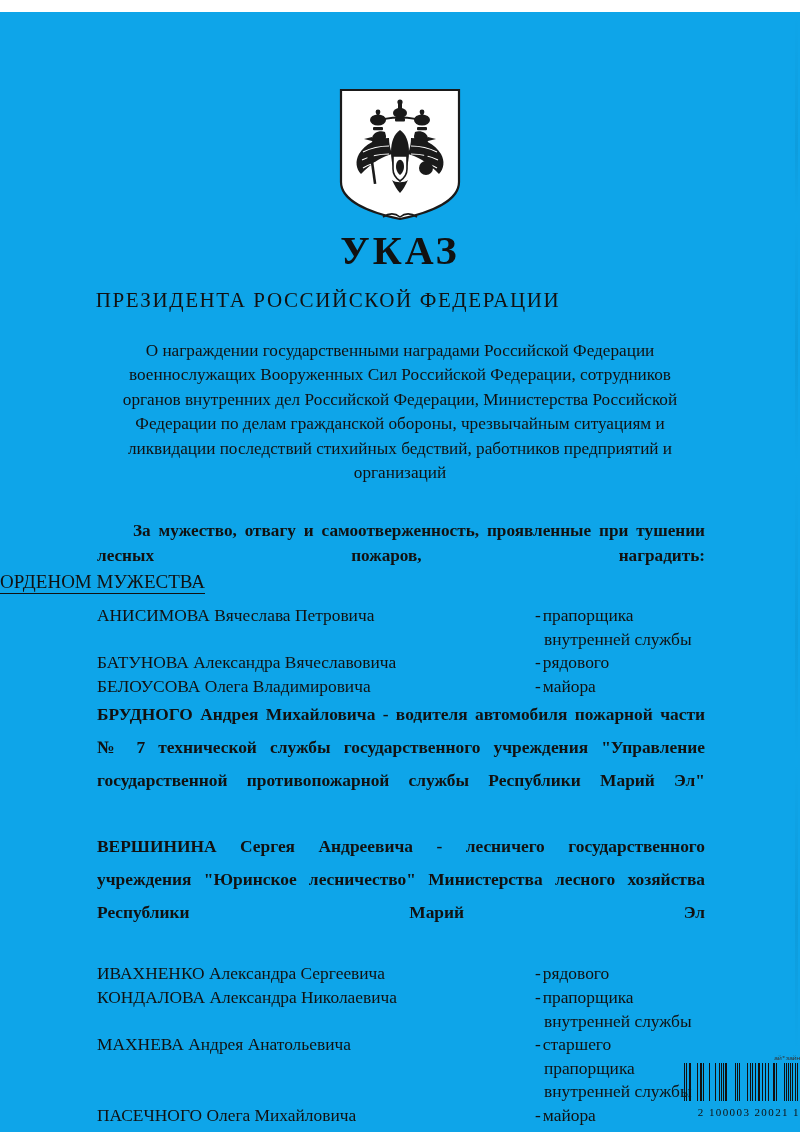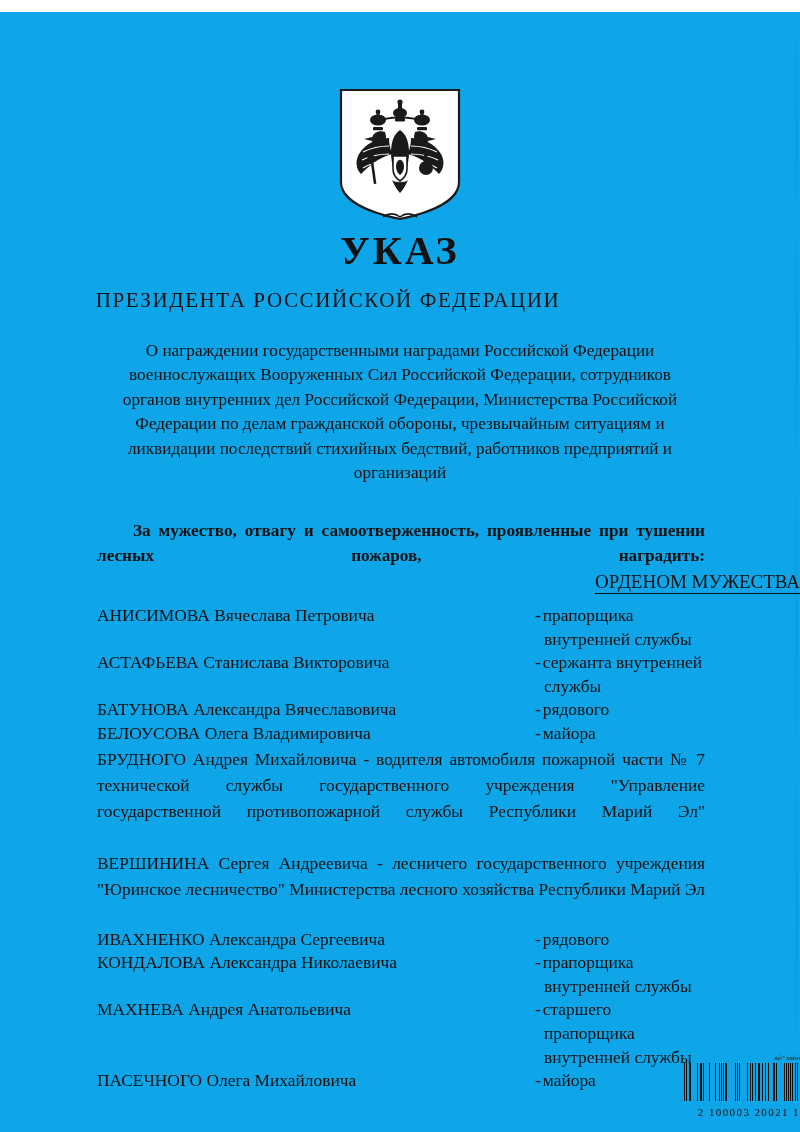--- a/index.html
+++ b/index.html
@@ -105,21 +105,21 @@
     display: inline-block;
     width: 100%;
   }
 
   
   .award-heading {
     position: absolute;
     top: 560px;
     left: 0;
     width: 800px;
-    text-align: right;
+    text-align: left;
     font-size: 19px;
     font-weight: normal;
     line-height: 1;
   }
   .award-heading span {
     border-bottom: 1.4px solid #111;
     padding-bottom: 1px;
   }
 
   
@@ -147,22 +147,23 @@
     text-indent: -9px;
     margin-left: 9px;
   }
   .entry .rank .dash {
     margin-right: 2px;
   }
 
   
   .entry-para {
     font-size: 17.4px;
-    line-height: 26px;
+    line-height: 33px;
     text-align: justify;
+    font-weight: bold;
   }
   .entry-para::after {
     content: "";
     display: inline-block;
     width: 100%;
   }
 
   
   .barcode-wrap {
     position: absolute;
@@ -265,24 +266,20 @@
   <div class="preamble">За мужество, отвагу и самоотверженность, проявленные при тушении лесных пожаров, наградить:</div>
 
   <div class="award-heading">
     <span>ОРДЕНОМ МУЖЕСТВА</span>
   </div>
 
   <div class="list" id="recipients-list">
       <div class="entry">
         <div class="person">АНИСИМОВА Вячеслава Петровича</div>
         <div class="rank"><span class="dash">-</span><span>прапорщика внутренней службы</span></div>
-      </div>
-      <div class="entry">
-        <div class="person">АСТАФЬЕВА Станислава Викторовича</div>
-        <div class="rank"><span class="dash">-</span><span>сержанта внутренней службы</span></div>
       </div>
       <div class="entry">
         <div class="person">БАТУНОВА Александра Вячеславовича</div>
         <div class="rank"><span class="dash">-</span><span>рядового</span></div>
       </div>
       <div class="entry">
         <div class="person">БЕЛОУСОВА Олега Владимировича</div>
         <div class="rank"><span class="dash">-</span><span>майора</span></div>
       </div>
       <div class="entry-para">БРУДНОГО Андрея Михайловича - водителя автомобиля пожарной части № 7 технической службы государственного учреждения "Управление государственной противопожарной службы Республики Марий Эл"</div>

